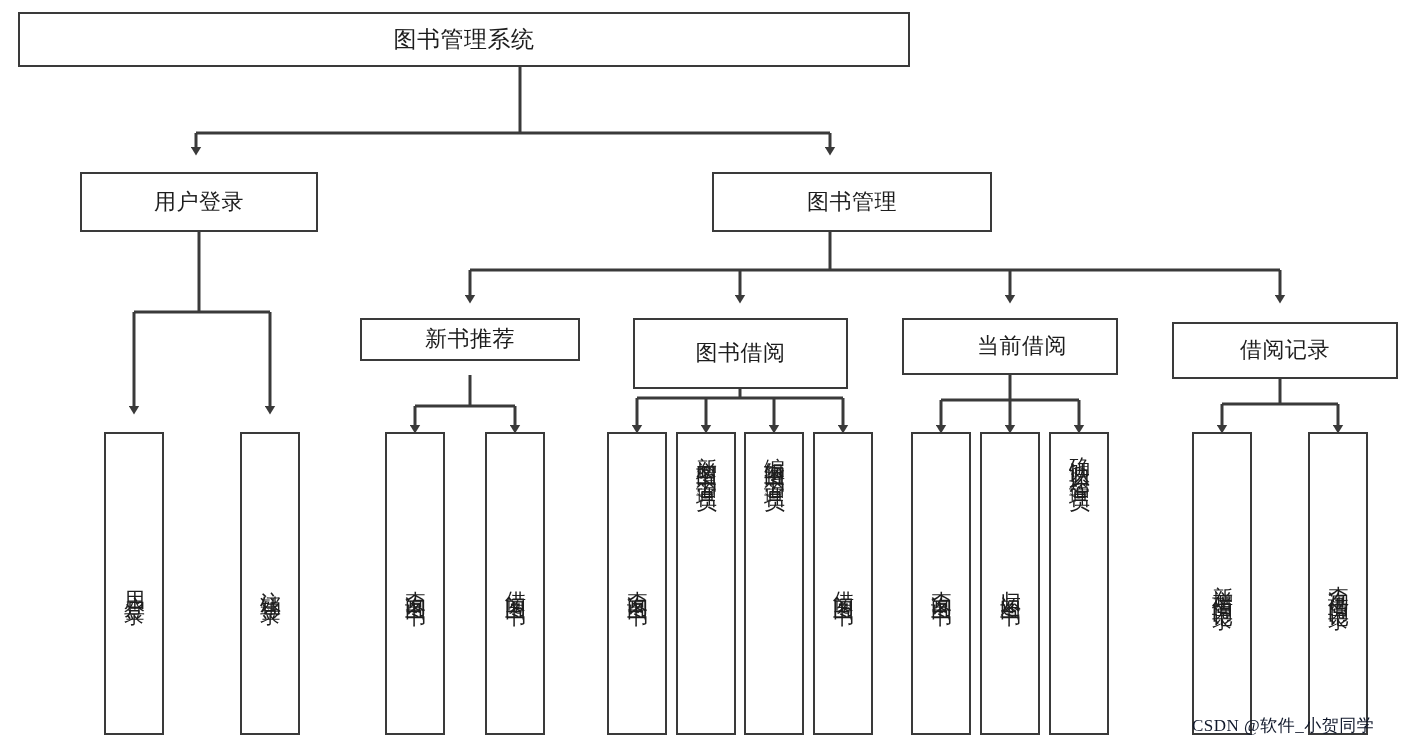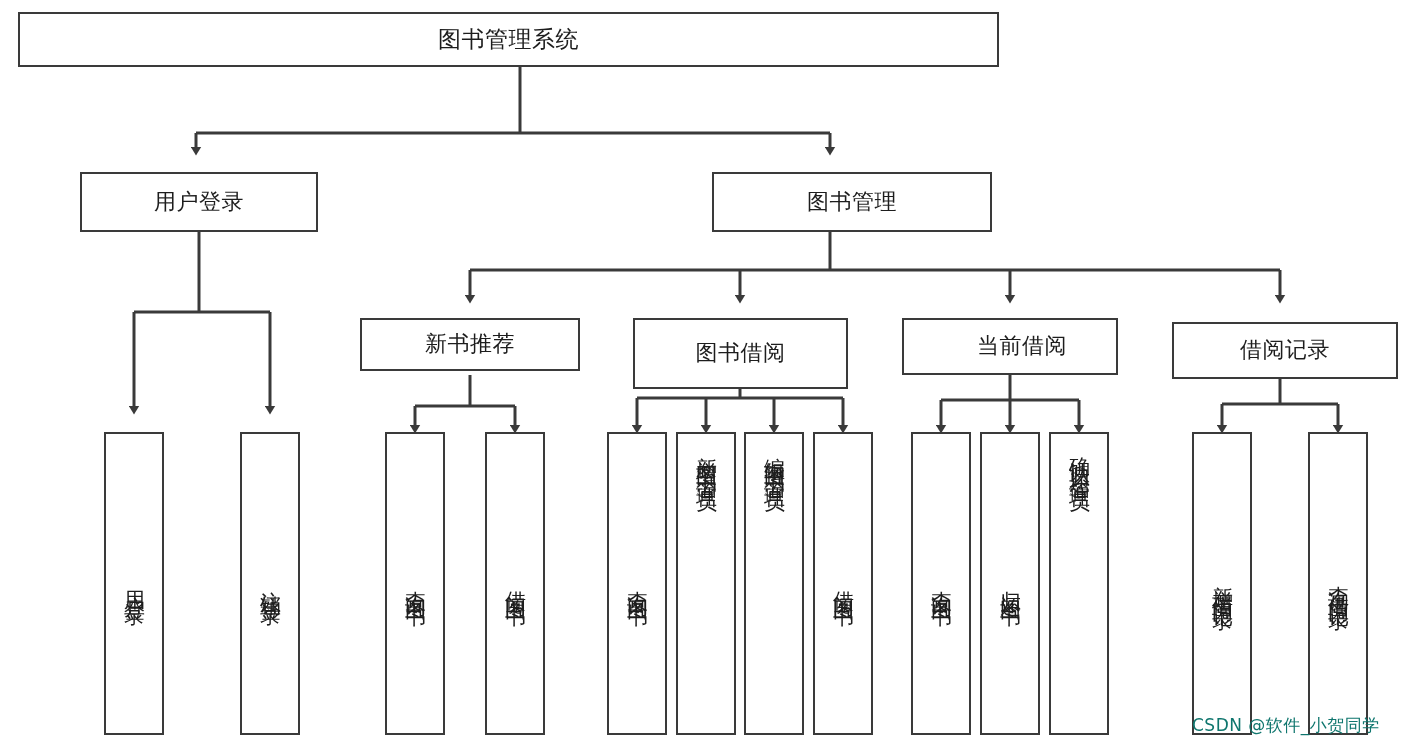--- a/index.html
+++ b/index.html
@@ -65,23 +65,24 @@
     writing-mode: vertical-rl;
     text-orientation: upright;
     letter-spacing: 5px;
     line-height: 1;
     white-space: nowrap;
     padding: 6px 0;
   }
   .watermark {
     position: absolute;
     font-size: 17px;
-    color: #0f766e;
+    color: #0f172a;
     white-space: nowrap;
     letter-spacing: 0.5px;
+    font-family: Liberation Serif, serif;
   }
 </style>
 </head>
 <body>
 
 <div id="diagram-root">
 
   <svg class="canvas" viewBox="0 0 1405 747">
     <defs>
       <marker id="arrowhead" markerWidth="9" markerHeight="11" refX="1.5" refY="5.5" orient="auto" markerUnits="userSpaceOnUse">
@@ -125,32 +126,32 @@
       <path d="M 1010,400 L 1010,426" marker-end="url(#arrowhead)"></path>
       <path d="M 1079,400 L 1079,426" marker-end="url(#arrowhead)"></path>
 
       <path d="M 1280,375 L 1280,404"></path>
       <path d="M 1222,404 L 1338,404"></path>
       <path d="M 1222,404 L 1222,426" marker-end="url(#arrowhead)"></path>
       <path d="M 1338,404 L 1338,426" marker-end="url(#arrowhead)"></path>
     </g>
   </svg>
 
-  <div class="node-box root" style="left:18px; top:12px; width:981px; height:55px;">
+  <div class="node-box root" style="left:18px; top:12px; width:892px; height:55px;">
     <span class="node-label-h">图书管理系统</span>
   </div>
 
   <div class="node-box" style="left:80px; top:172px; width:238px; height:60px;">
     <span class="node-label-h">用户登录</span>
   </div>
   <div class="node-box" style="left:712px; top:172px; width:280px; height:60px;">
     <span class="node-label-h">图书管理</span>
   </div>
 
-  <div class="node-box" style="left:360px; top:318px; width:220px; height:53px;">
+  <div class="node-box" style="left:360px; top:318px; width:220px; height:43px;">
     <span class="node-label-h">新书推荐</span>
   </div>
   <div class="node-box" style="left:633px; top:318px; width:215px; height:71px;">
     <span class="node-label-h">图书借阅</span>
   </div>
   <div class="node-box" style="left:902px; top:318px; width:216px; height:57px;padding-left:24px;">
     <span class="node-label-h">当前借阅</span>
   </div>
   <div class="node-box" style="left:1172px; top:322px; width:226px; height:57px;">
     <span class="node-label-h">借阅记录</span>

